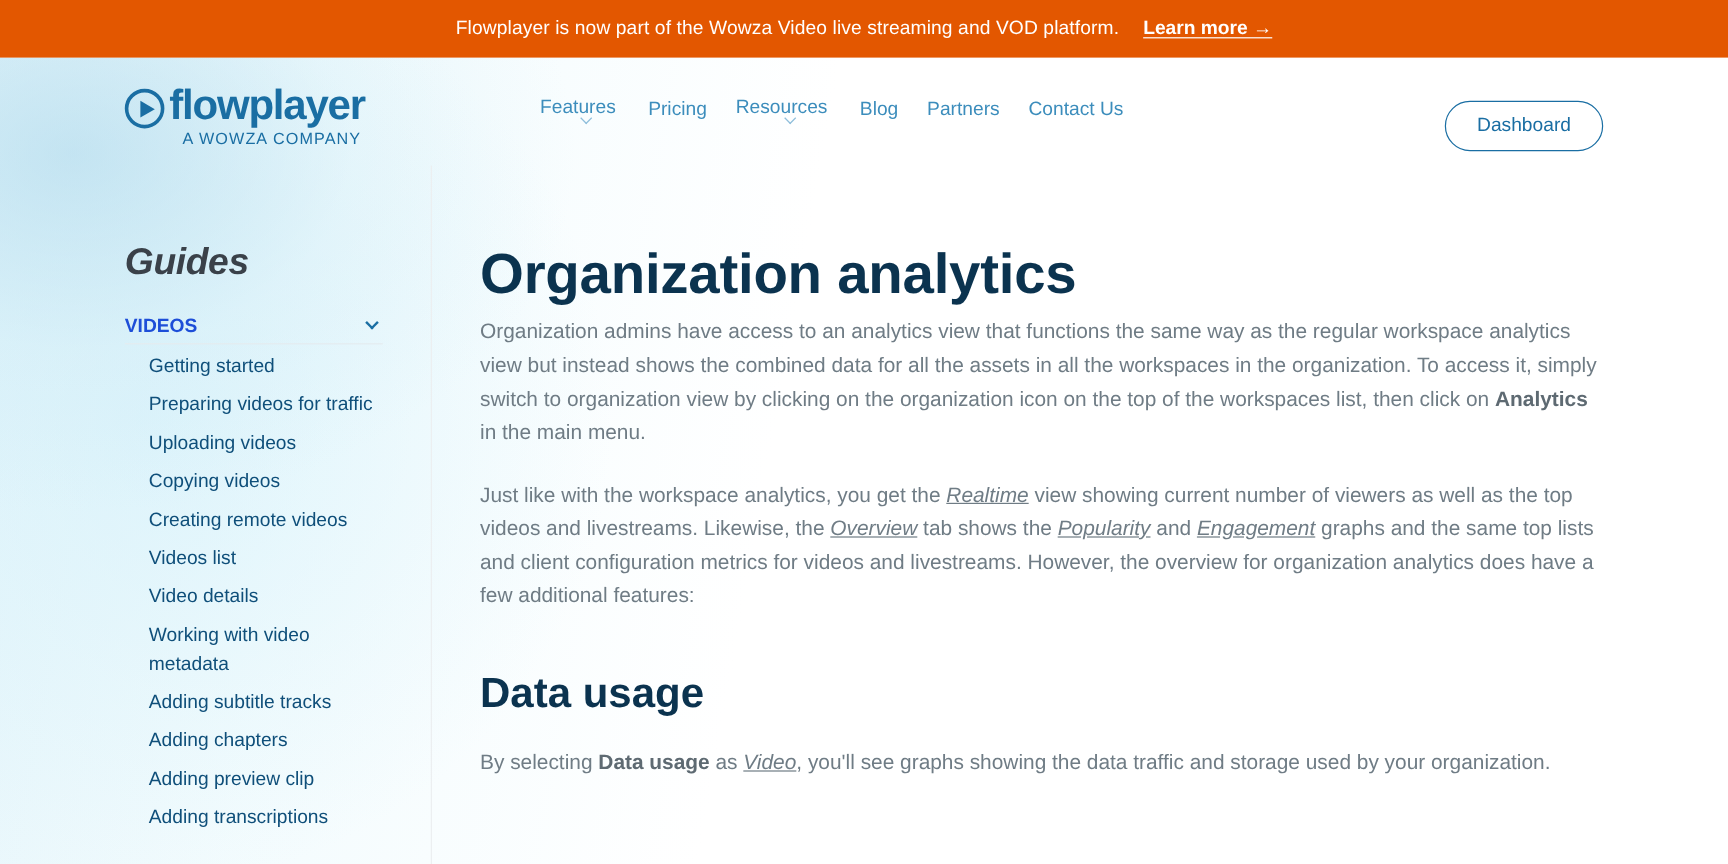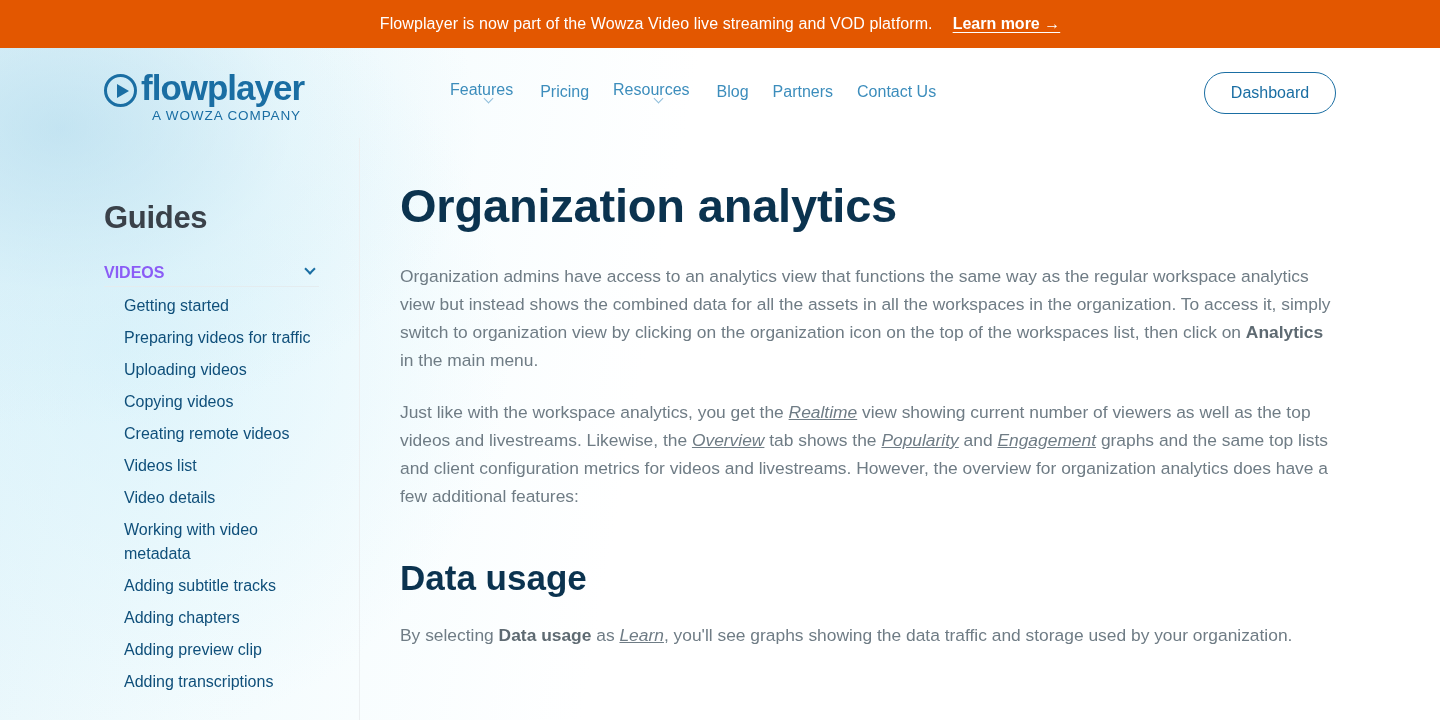--- a/index.html
+++ b/index.html
@@ -55,48 +55,48 @@
   .nav-item {
     color: #3c8dbc; font-size: 16px; display: flex; align-items: center; margin-right: 24px;
     cursor: pointer; white-space: nowrap; flex-direction: column;
   }
   .nav-item .chev {
     display: inline-block; width: 7px; height: 7px; margin-left: 14px; margin-top: -4px;
     border-right: 1.5px solid #8fbedb; border-bottom: 1.5px solid #8fbedb; transform: rotate(45deg);
   }
   .nav-item.has-chev { margin-right: 27px; }
   .dash-btn {
-    position: absolute; left: 1204px; top: 24px; width: 132px; height: 42px;
+    position: absolute; left: 1204px; top: 36px; width: 132px; height: 42px;
     border: 1px solid #1a6ea3; border-radius: 21px; background: transparent;
     color: #1a6ea3; font-size: 16px; font-family: "Liberation Sans", sans-serif;
     display: flex; align-items: center; justify-content: center; cursor: pointer;
   }
   
   .sidebar { position: absolute; left: 104px; top: 138px; width: 256px; height: 582px; z-index: 1; }
   .sidebar .divider-v { position: absolute; right: 0; top: 0; width: 1px; height: 582px; background: #eceff1; }
   .sidebar h2 {
-    position: absolute; left: 0; top: 62px; font-size: 31px; color: #3a4149; font-weight: bold; letter-spacing: -0.3px;
+    position: absolute; left: 0; top: 62px; font-size: 31px; color: #3a4149; font-weight: bold; letter-spacing: -0.3px; font-style: italic;
   }
   .section-head {
     position: absolute; left: 0; top: 124px; width: 215px; height: 25px;
     border-bottom: 1px solid #e4ecef; cursor: pointer;
   }
-  .section-head .label { position: absolute; left: 0; top: 2px; font-size: 16px; font-weight: bold; color: #8b5cf6; }
+  .section-head .label { position: absolute; left: 0; top: 2px; font-size: 16px; font-weight: bold; color: #1d4ed8; }
   .section-head .chev {
     position: absolute; right: 5px; top: 3px; width: 8px; height: 8px;
     border-right: 2px solid #1a6ea3; border-bottom: 2px solid #1a6ea3; transform: rotate(45deg);
   }
   .side-list { position: absolute; left: 20px; top: 156px; width: 200px; list-style: none; }
   .side-list li {
     font-size: 16px; color: #0f4f7a; line-height: 24px; margin-bottom: 8px; cursor: pointer;
   }
   
   .main { position: absolute; left: 400px; top: 138px; width: 940px; z-index: 1; }
   .main h1 {
-    position: absolute; left: 0; top: 40px; font-size: 47px; font-weight: bold; color: #0b334f;
+    position: absolute; left: 0; top: 62px; font-size: 47px; font-weight: bold; color: #0b334f;
     letter-spacing: -0.2px; line-height: 56px;
   }
   .main p {
     position: absolute; left: 0; width: 935px; font-size: 17.4px; line-height: 28px; color: #6f7c85;
   }
   .main p b { color: #5e6a72; font-weight: bold; }
   .main p i { font-style: italic; color: #6f7c85; text-decoration: underline; }
   .main h3 {
     position: absolute; left: 0; top: 418px; font-size: 35px; font-weight: bold; color: #0b334f; line-height: 44px;
   }
@@ -169,14 +169,14 @@
 
 <main class="main">
   <h1>Organization analytics</h1>
 
   <p style="top:124px"><span>Organization admins have access to an analytics view that functions the same way as the regular workspace analytics view but instead shows the combined data for all the assets in all the workspaces in the organization. To access it, simply switch to organization view by clicking on the organization icon on the top of the workspaces list, then click on </span><b>Analytics</b><span> in the main menu.</span></p>
 
   <p style="top:260px"><span>Just like with the workspace analytics, you get the </span><i>Realtime</i><span> view showing current number of viewers as well as the top videos and livestreams. Likewise, the </span><i>Overview</i><span> tab shows the </span><i>Popularity</i><span> and </span><i>Engagement</i><span> graphs and the same top lists and client configuration metrics for videos and livestreams. However, the overview for organization analytics does have a few additional features:</span></p>
 
   <h3>Data usage</h3>
 
-  <p style="top:483px"><span>By selecting </span><b>Data usage</b><span> as </span><i>Learn</i><span>, you'll see graphs showing the data traffic and storage used by your organization.</span></p>
+  <p style="top:483px"><span>By selecting </span><b>Data usage</b><span> as </span><i>Video</i><span>, you'll see graphs showing the data traffic and storage used by your organization.</span></p>
 </main>
 
 </body></html>

